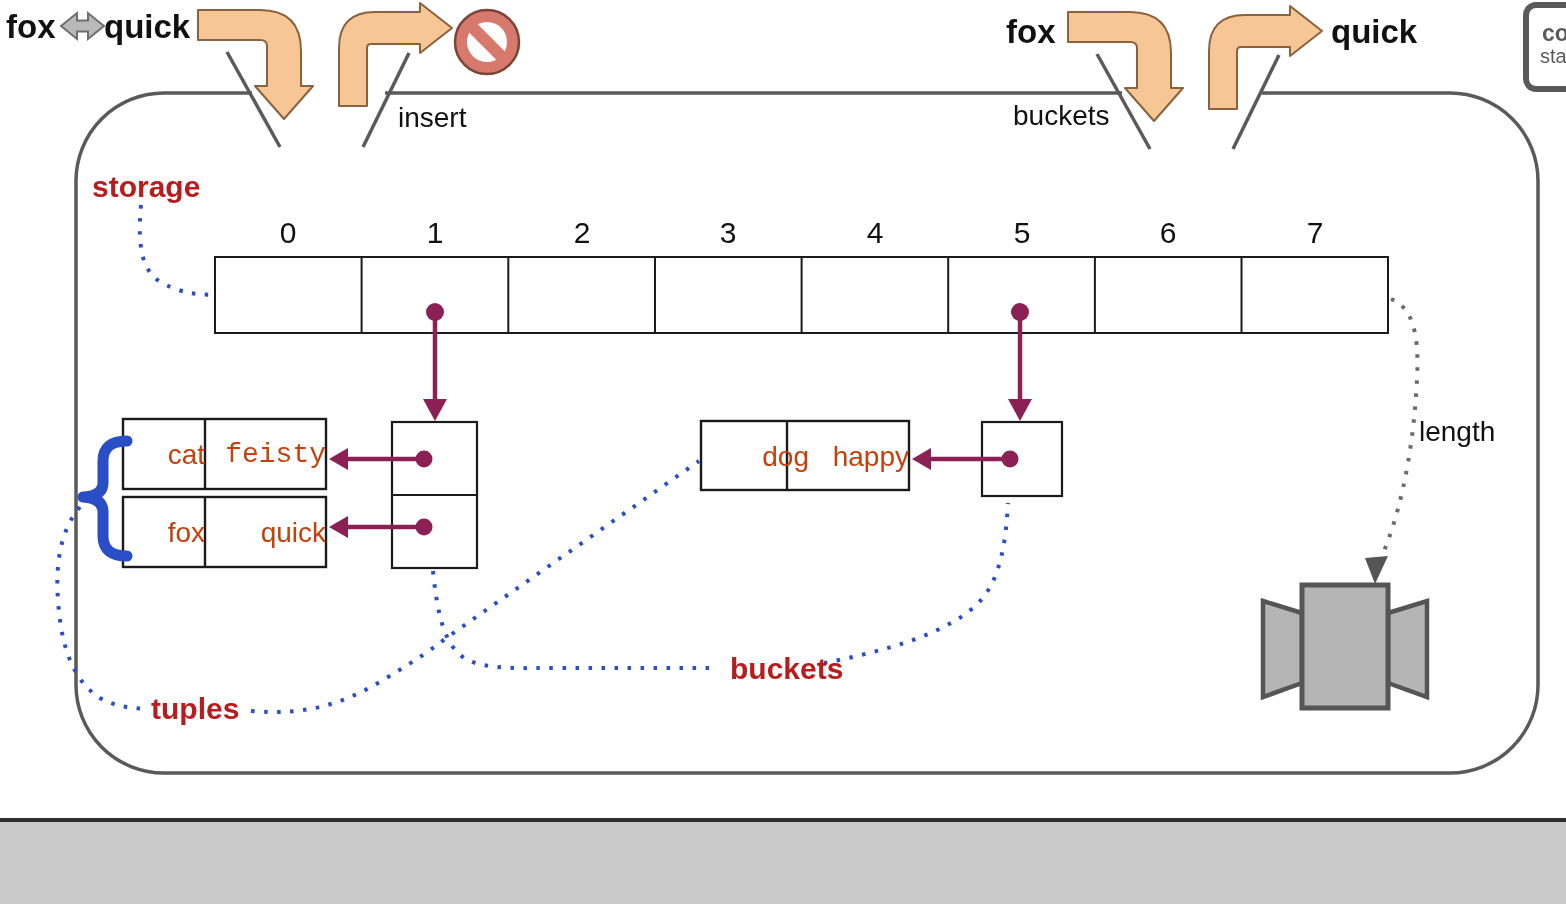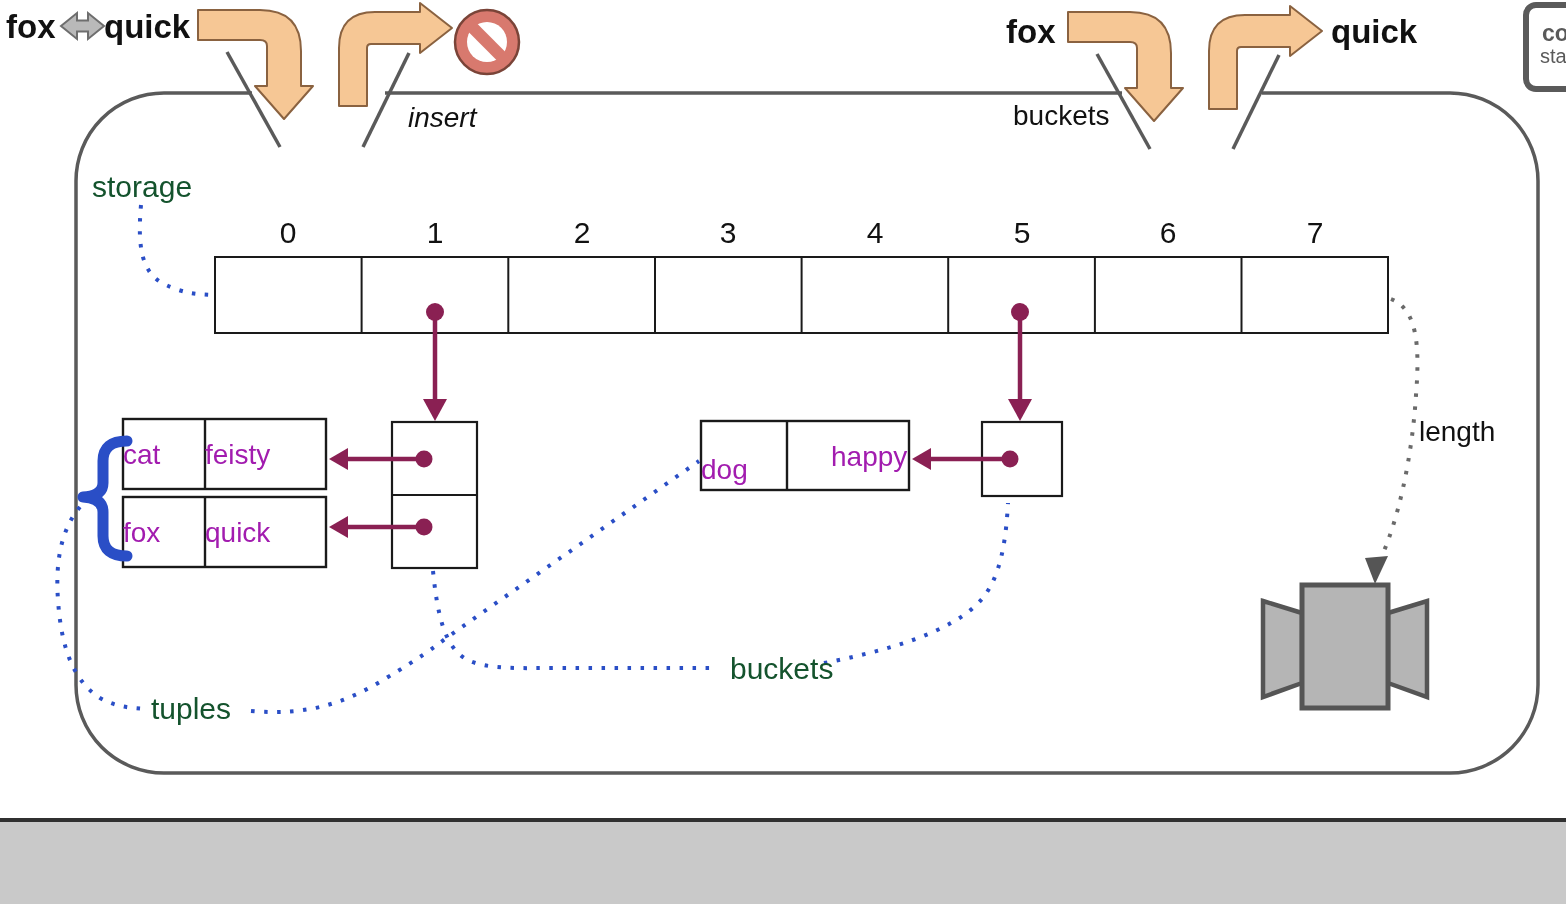--- a/index.html
+++ b/index.html
@@ -1,25 +1,25 @@
 <!DOCTYPE html>
 <html><head>
 <meta charset="utf-8">
 <style>
   html,body{margin:0;padding:0;background:#ffffff;overflow:hidden;}
   #stage{position:relative;width:1566px;height:904px;background:#ffffff;
          font-family:"Liberation Sans",sans-serif;}
   svg.layer{position:absolute;left:0;top:0;}
   .lbl{position:absolute;color:#111;white-space:nowrap;}
-  .blue{color:#14532d;font-weight:400;}
+  .blue{color:#b91c1c;font-weight:700;}
   .key33{font-size:33px;font-weight:700;}
   .t28{font-size:28px;}
   .t30{font-size:30px;}
   .idx{position:absolute;width:60px;text-align:center;font-size:30px;color:#111;}
-  .cell-txt{position:absolute;text-align:left;font-size:28px;color:#a21caf;}
+  .cell-txt{position:absolute;text-align:right;font-size:28px;color:#c2410c;}
   .logo-txt{position:absolute;color:#5a5a5a;line-height:1;}
   #caption-bar{position:absolute;left:0;top:818px;width:1566px;height:86px;
                background:#c9c9c9;border-top:4px solid #303030;box-sizing:border-box;}
   #caption-text{position:absolute;left:16px;top:44px;font-size:30px;color:#1f1f1f;white-space:pre;}
   #caption-text .mono{font-family:"Liberation Mono",monospace;font-size:29px;color:#2b2b2b;}
 </style>
 </head>
 <body>
 
 <div id="stage">
@@ -120,43 +120,43 @@
       <polygon points="1263,601 1302,613 1302,683 1263,697" stroke-width="4.5"></polygon>
       <polygon points="1388,613 1427,601 1427,697 1388,683" stroke-width="4.5"></polygon>
       <rect x="1302" y="585" width="86" height="123" stroke-width="5"></rect>
     </g>
 
     <rect x="1526" y="5" width="90" height="84" rx="10" fill="#ffffff" stroke="#5a5a5a" stroke-width="6"></rect>
   </svg>
 
   <div class="lbl key33" style="left:6px;top:8px;">fox</div>
   <div class="lbl key33" style="left:104px;top:8px;">quick</div>
-  <div class="lbl t28" style="left:408px;top:102px;font-style:italic;">insert</div>
+  <div class="lbl t28" style="left:398px;top:102px;">insert</div>
 
   <div class="lbl key33" style="left:1006px;top:13px;">fox</div>
   <div class="lbl t28" style="left:1013px;top:100px;">buckets</div>
   <div class="lbl key33" style="left:1331px;top:13px;">quick</div>
 
   <div class="lbl blue t30" style="left:92px;top:170px;">storage</div>
 
   <span class="idx" style="left:258px;top:216px;">0</span>
   <span class="idx" style="left:405px;top:216px;">1</span>
   <span class="idx" style="left:552px;top:216px;">2</span>
   <span class="idx" style="left:698px;top:216px;">3</span>
   <span class="idx" style="left:845px;top:216px;">4</span>
   <span class="idx" style="left:992px;top:216px;">5</span>
   <span class="idx" style="left:1138px;top:216px;">6</span>
   <span class="idx" style="left:1285px;top:216px;">7</span>
 
   <span class="cell-txt" style="left:123px;top:439px;width:82px;">cat</span>
-  <span class="cell-txt" style="left:205px;top:439px;width:121px;">feisty</span>
+  <span class="cell-txt" style="left:205px;top:439px;width:121px;font-family:Liberation Mono, monospace;">feisty</span>
   <span class="cell-txt" style="left:123px;top:517px;width:82px;">fox</span>
   <span class="cell-txt" style="left:205px;top:517px;width:121px;">quick</span>
-  <span class="cell-txt" style="left:701px;top:454px;width:100px;">dog</span>
-  <span class="cell-txt" style="left:787px;top:441px;width:122px;padding-left:44px;">happy</span>
+  <span class="cell-txt" style="left:701px;top:441px;width:100px;padding-left:8px;">dog</span>
+  <span class="cell-txt" style="left:787px;top:441px;width:122px;">happy</span>
 
   <div class="lbl blue t30" style="left:151px;top:692px;">tuples</div>
   <div class="lbl blue t30" style="left:730px;top:652px;">buckets</div>
   <div class="lbl t28" style="left:1419px;top:416px;text-align:right;">length</div>
 
   <div class="logo-txt" style="left:1542px;top:22px;font-size:23px;font-weight:700;">co</div>
   <div class="logo-txt" style="left:1540px;top:46px;font-size:20px;text-align:center;">sta</div>
 
   <div id="caption-bar">
     <div id="caption-text">

